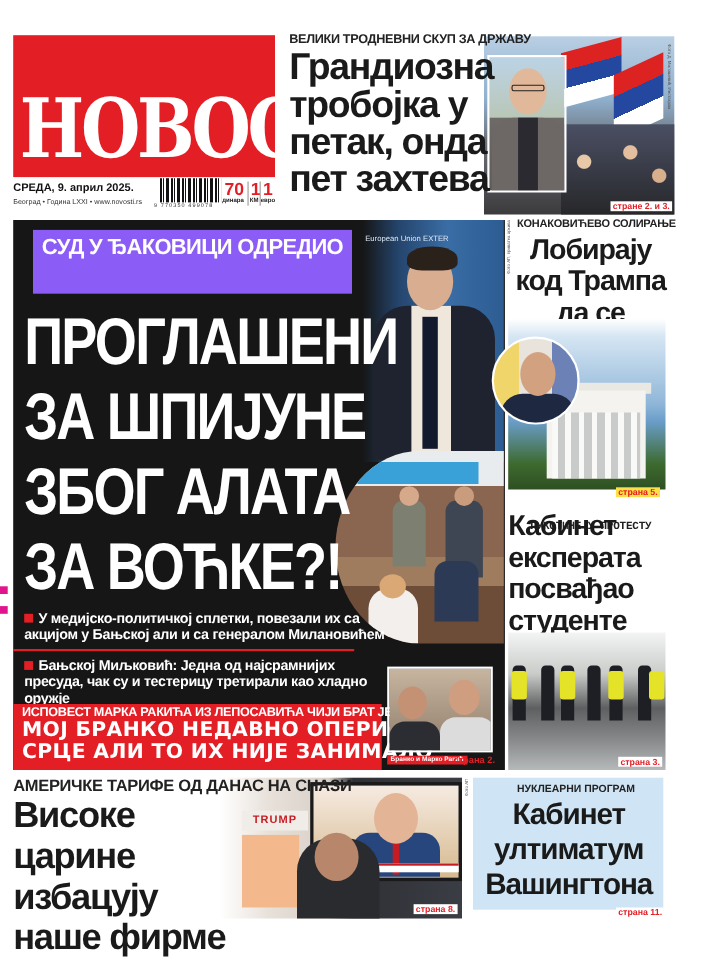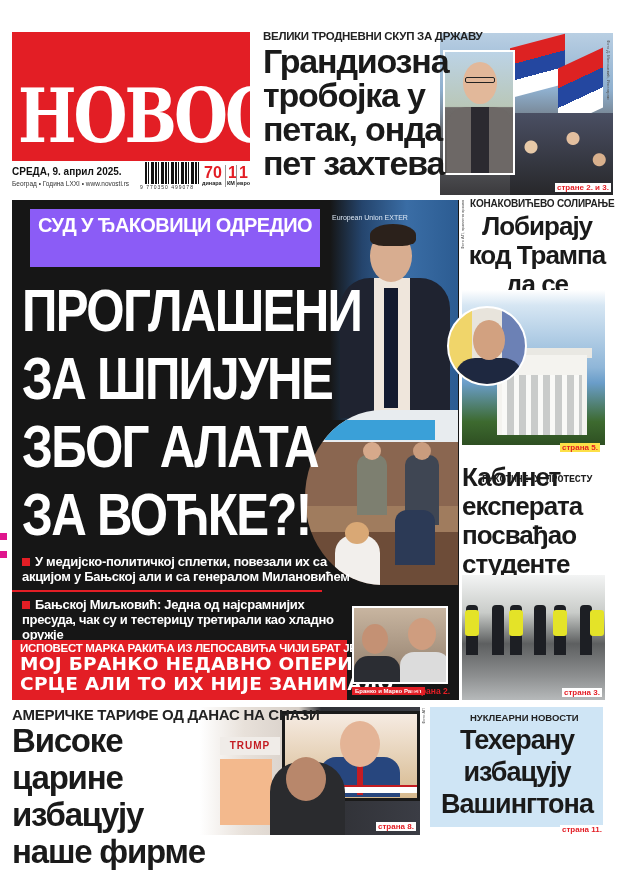--- a/index.html
+++ b/index.html
@@ -267,15 +267,15 @@
   <div class="abs note"></div>
   <div class="abs man"></div>
   <div class="abs manhead"></div>
 </div>
 <div id="tariff-kicker" class="abs">АМЕРИЧКЕ ТАРИФЕ ОД ДАНАС НА СНАЗИ</div>
 <div id="tariff-headline" class="abs">Високе царине избацују наше фирме из САД</div>
 <div id="tariff-page" class="abs">страна 8.</div>
 <div id="tariff-credit" class="abs">Фото АП</div>
 
 <div id="teh-box" class="abs"></div>
-<div id="teh-kicker" class="abs">НУКЛЕАРНИ НОВОСТИ</div>
-<div id="teh-headline" class="abs">Техерану избацују Вашингтона</div>
+<div id="teh-kicker" class="abs">НУКЛЕАРНИ ПРОГРАМ</div>
+<div id="teh-headline" class="abs">Кабинет ултиматум Вашингтона</div>
 <div id="teh-page" class="abs">страна 11.</div>
 
 </body></html>

